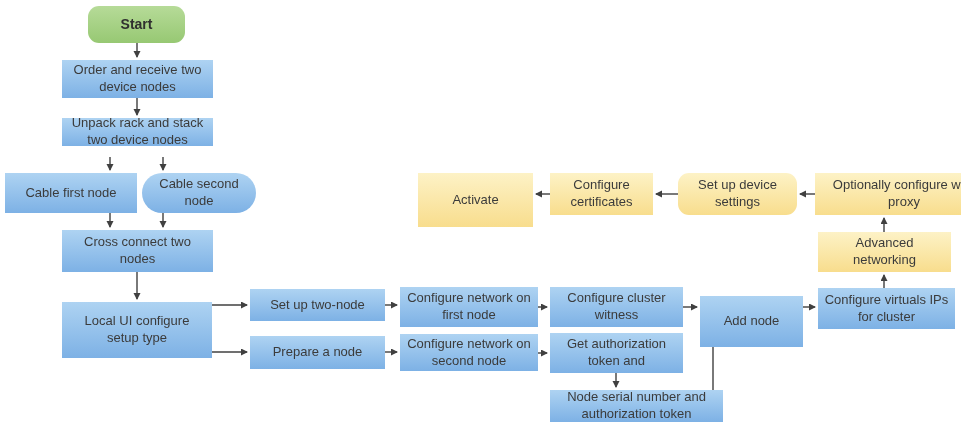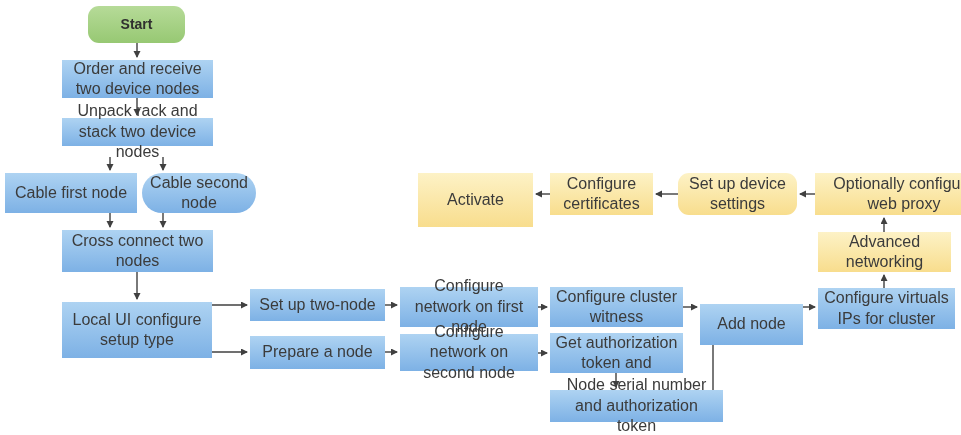--- a/index.html
+++ b/index.html
@@ -9,21 +9,21 @@
     --connector:#404040; --text:#3b3b3b; --bg:#ffffff;
   }
   html,body{margin:0;padding:0;background:var(--bg);}
   body{font-family:"Liberation Sans", sans-serif;}
   #canvas{
     position:relative;width:961px;height:435px;background:var(--bg);
     overflow:hidden;
   }
   .node{
     position:absolute;display:flex;align-items:center;justify-content:center;
-    text-align:center;color:var(--text);font-size:16px;line-height:1.28;
+    text-align:center;color:var(--text);font-size:13px;line-height:1.28;
     padding:2px 5px;box-sizing:border-box;
   }
   .blue{background:linear-gradient(180deg,var(--blue-top),var(--blue-bottom));}
   .yellow{background:linear-gradient(180deg,var(--yellow-top),var(--yellow-bottom));}
   .green{
     background:linear-gradient(180deg,var(--green-top),var(--green-bottom));
     border-radius:11px;font-weight:bold;font-size:14px;color:#2f2f2f;
   }
   #connector-layer{position:absolute;left:0;top:0;width:961px;height:435px;pointer-events:none;}
   .conn{stroke:var(--connector);stroke-width:1.4;fill:none;}
@@ -37,21 +37,21 @@
   #n-cable2{left:142px;top:173px;width:114px;height:40px;border-radius:20px;}
   #n-cross{left:62px;top:230px;width:151px;height:42px;}
   #n-localui{left:62px;top:302px;width:150px;height:56px;}
   #n-setup2{left:250px;top:289px;width:135px;height:32px;}
   #n-prepare{left:250px;top:336px;width:135px;height:33px;}
   #n-net1{left:400px;top:287px;width:138px;height:40px;}
   #n-net2{left:400px;top:334px;width:138px;height:37px;}
   #n-witness{left:550px;top:287px;width:133px;height:40px;}
   #n-getauth{left:550px;top:333px;width:133px;height:40px;}
   #n-serial{left:550px;top:390px;width:173px;height:32px;}
-  #n-addnode{left:700px;top:304px;width:103px;height:41px;}
+  #n-addnode{left:700px;top:296px;width:103px;height:51px;}
   #n-virtuals{left:818px;top:288px;width:137px;height:41px;}
   #n-advnet{left:818px;top:232px;width:133px;height:40px;}
   #n-proxy{left:815px;top:173px;width:171px;height:42px;padding-left:12px;}
   #n-devset{left:678px;top:173px;width:119px;height:42px;border-radius:11px;}
   #n-certs{left:550px;top:173px;width:103px;height:42px;}
   #n-activate{left:418px;top:173px;width:115px;height:54px;}
 </style>
 </head>
 <body>
 

